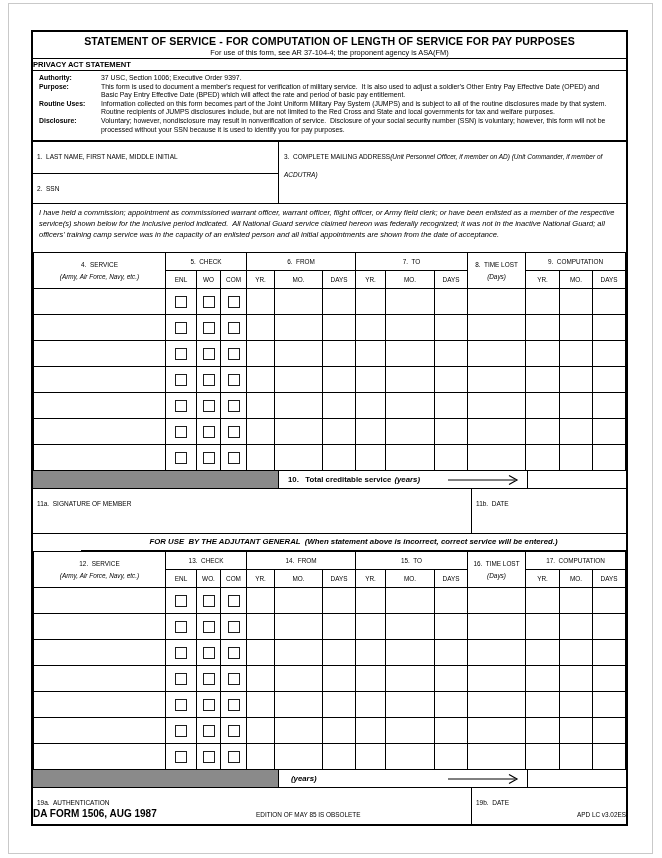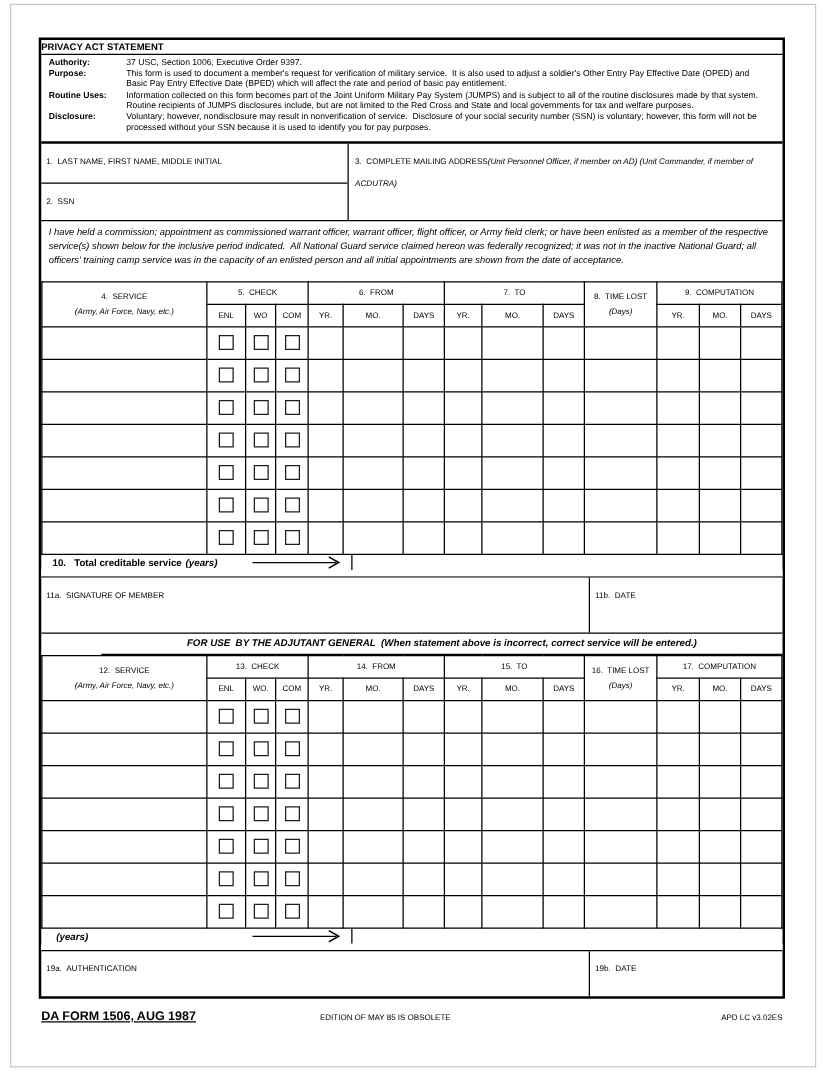--- a/index.html
+++ b/index.html
@@ -47,21 +47,21 @@
   table.svc td{border:1px solid #000;padding:0;overflow:hidden;}
   .hc{font-size:6.4px;text-align:center;height:17px;vertical-align:middle;line-height:7px;}
   .two-line{display:flex;flex-direction:column;gap:5px;}
   .br td{height:25px;background:#fff;}
   .cbc{text-align:center;vertical-align:middle;}
   .cb{display:inline-block;width:10px;height:10px;border:1.5px solid #1d1d1d;
     background:#fff;vertical-align:middle;}
 
   
   .total-row{display:flex;height:18px;border-bottom:1px solid #000;box-sizing:border-box;
-    align-items:stretch;flex-direction:column;}
+    align-items:stretch;}
   .total-shaded{width:246px;flex:none;background:#8a8a8a;border-right:1px solid #000;
     box-sizing:border-box;}
   .total-label-cell{width:249px;flex:none;border-right:1px solid #000;box-sizing:border-box;
     display:flex;align-items:center;padding-left:9px;font-size:7.8px;font-weight:bold;}
   .total-label-cell .it{margin-left:3px;}
   .arrow-wrap{margin-left:auto;margin-right:6px;display:flex;align-items:center;}
   .total-value-cell{flex:1;background:#fff;}
 
   
   .sig-row{display:flex;border-bottom:1px solid #000;box-sizing:border-box;}
@@ -69,31 +69,35 @@
   .sig-row.h36{height:36px;border-bottom:none;}
   .sig-cell{width:439px;flex:none;border-right:1px solid #000;box-sizing:border-box;padding:3px 4px;}
   .sig-date{flex:1;padding:3px 4px;}
 
   
   .banner{height:17px;border-bottom:1px solid #000;box-sizing:border-box;text-align:center;
     font-size:7.8px;font-weight:bold;font-style:italic;line-height:16px;margin-left:48px;}
 
   
   .footer{position:absolute;left:31px;top:808px;width:597px;height:16px;}
-  .footer-left{position:absolute;left:2px;top:0;font-size:10px;font-weight:bold;text-decoration:underline;}
+  .footer-left{position:absolute;left:2px;top:0;font-size:10px;font-weight:bold;}
   .footer-center{position:absolute;left:225px;top:3px;font-size:6.4px;}
   .footer-right{position:absolute;right:2px;top:3px;font-size:6.4px;}
 </style>
 </head>
 <body>
 
 <div class="page-outline"></div>
 
 <div class="form-box">
 
+  <div class="title-block">
+    <div class="form-title">STATEMENT OF SERVICE - FOR COMPUTATION OF LENGTH OF SERVICE FOR PAY PURPOSES</div>
+    <div class="form-subtitle">For use of this form, see AR 37-104-4; the proponent agency is ASA(FM)</div>
+  </div>
 
   <div class="privacy-heading">PRIVACY ACT STATEMENT</div>
   <div class="privacy-body">
     <div class="privacy-row">
       <div class="privacy-label">Authority:</div>
       <div class="privacy-text">37 USC, Section 1006; Executive Order 9397.</div>
     </div>
     <div class="privacy-row">
       <div class="privacy-label">Purpose:</div>
       <div class="privacy-text">This form is used to document a member's request for verification of military service.&nbsp; It is also used to adjust a soldier's Other Entry Pay Effective Date (OPED) and Basic Pay Entry Effective Date (BPED) which will affect the rate and period of basic pay entitlement.</div>

